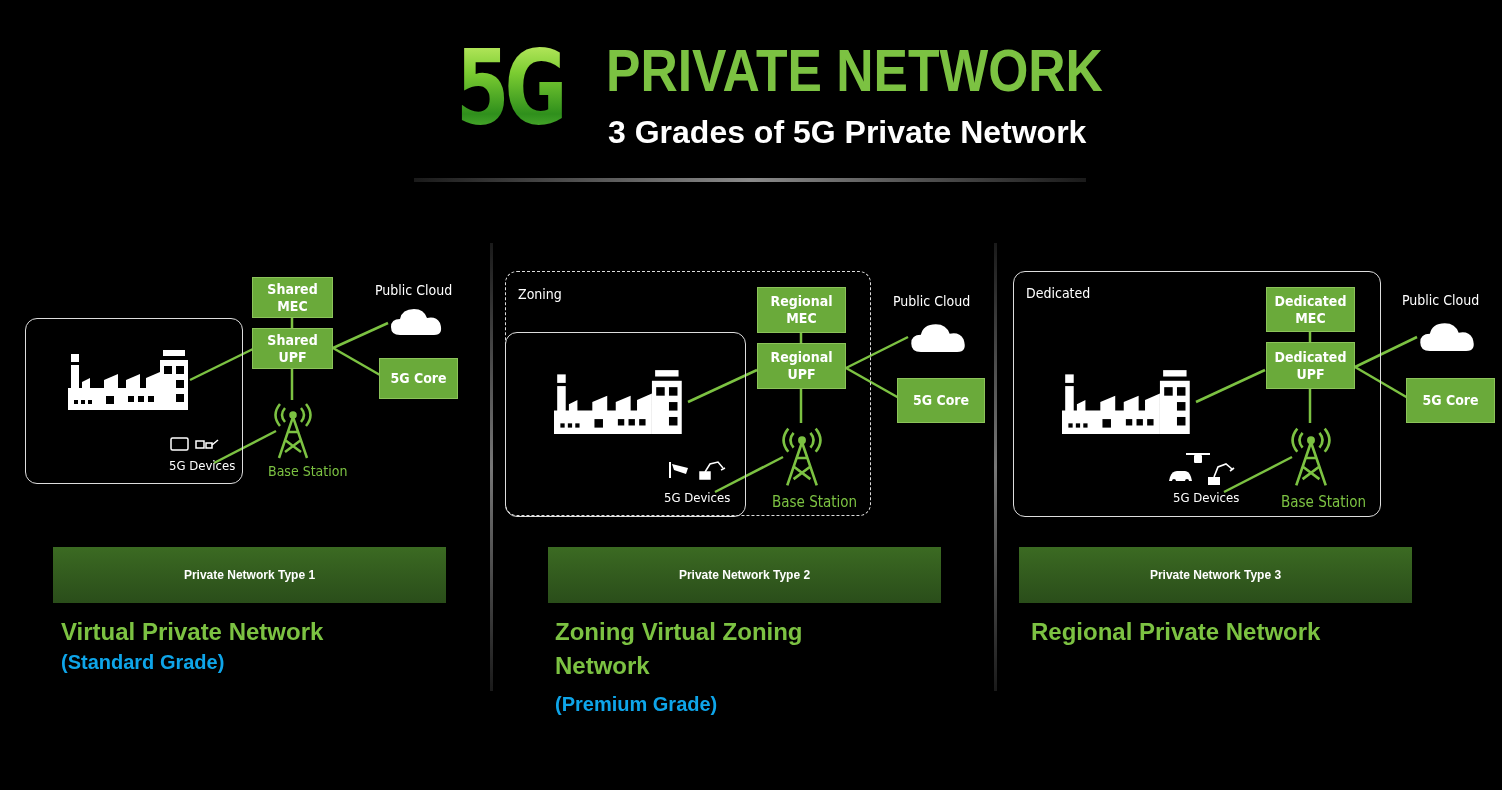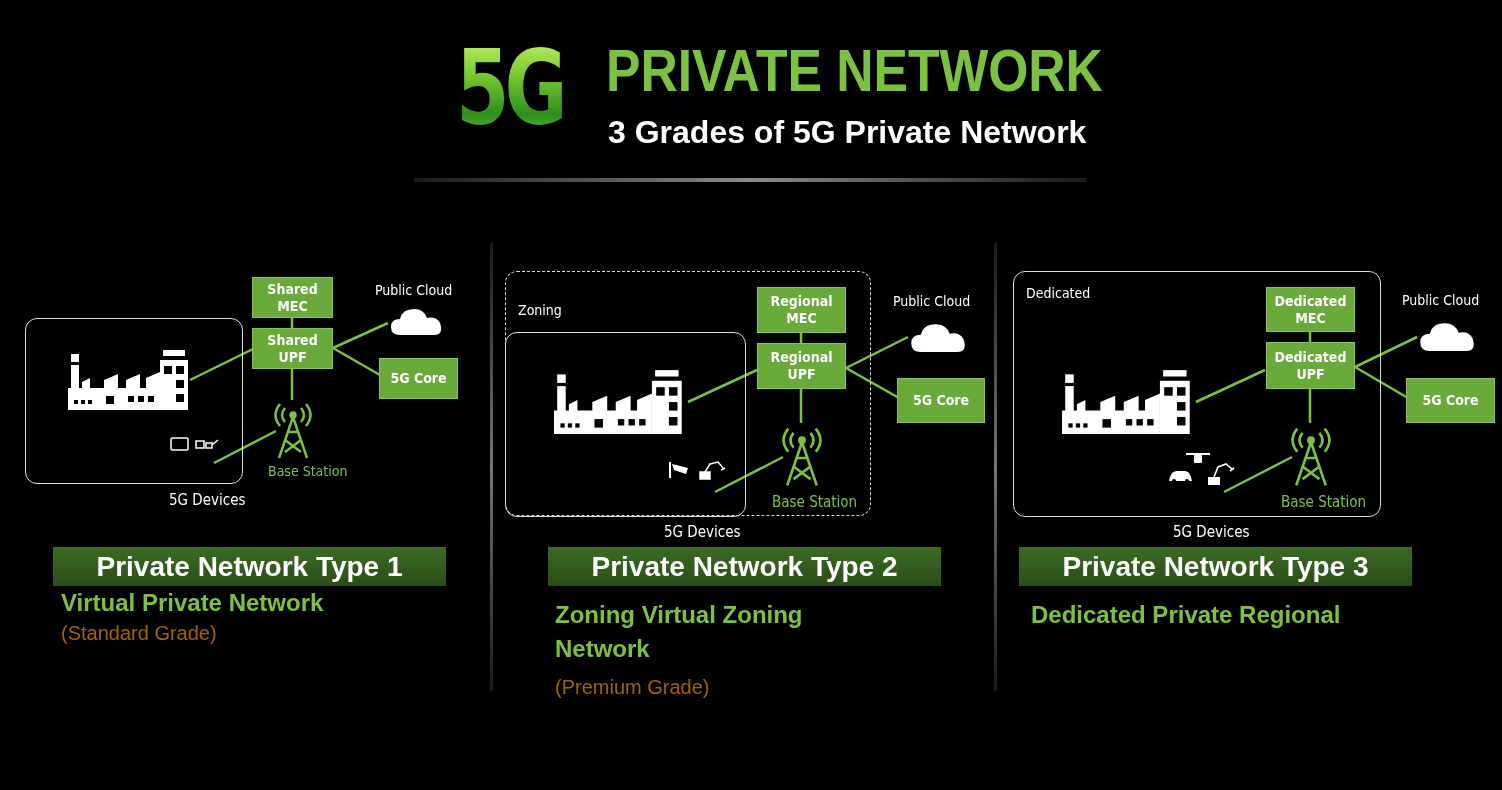--- a/index.html
+++ b/index.html
@@ -10,27 +10,27 @@
     background:linear-gradient(180deg,#c8ef6a 0%,#7ccd32 35%,#2f8f1c 75%,#5fc03a 100%);-webkit-background-clip:text;background-clip:text;color:transparent;transform:scaleX(0.82);transform-origin:left top;}
   .title{left:606px;top:40px;font-family:"Liberation Sans Narrow","Liberation Sans",sans-serif;font-weight:bold;font-size:60px;line-height:62px;color:#7cc242;transform:scaleX(0.86);transform-origin:left top;white-space:nowrap;}
   .subtitle{left:608px;top:114px;font-size:32px;line-height:36px;font-weight:bold;color:#fff;white-space:nowrap;}
   .hr{left:414px;top:178px;width:672px;height:4px;background:linear-gradient(90deg,#1a1a1a 0%,#8a8a8a 50%,#1a1a1a 100%);}
   .vdiv{width:3px;top:243px;height:448px;background:linear-gradient(180deg,#1a1a1a 0%,#777 50%,#1a1a1a 100%);}
   
   .site{border:1.5px solid #ddd;border-radius:12px;}
   .zone{border:1.5px dashed #ddd;border-radius:12px;}
   .gbox{background:#6aaa3a;border:1.5px solid #8cc35a;color:#fff;font-family:"DejaVu Sans Condensed","DejaVu Sans",sans-serif;font-weight:bold;font-size:14px;line-height:17px;text-align:center;display:flex;align-items:center;justify-content:center;flex-direction:column;box-sizing:border-box;}
   .lbl{font-family:"DejaVu Sans Condensed","DejaVu Sans",sans-serif;font-size:14px;color:#fff;white-space:nowrap;}
-  .lbl-sm{font-family:"DejaVu Sans Condensed","DejaVu Sans",sans-serif;font-size:15px;color:#fff;white-space:nowrap;margin-top:33px;}
+  .lbl-sm{font-family:"DejaVu Sans Condensed","DejaVu Sans",sans-serif;font-size:13px;color:#fff;white-space:nowrap;}
   .lbl-green{font-family:"DejaVu Sans Condensed","DejaVu Sans",sans-serif;font-size:14px;color:#7cc242;white-space:nowrap;margin-left:10px;}
   svg.lines{position:absolute;left:0;top:0;width:1502px;height:790px;pointer-events:none;}
   
-  .typebar{height:39px;background:linear-gradient(180deg,#3b6a22 0%,#2a4d1a 100%);display:flex;align-items:center;justify-content:center;font-weight:bold;font-size:28px;color:#fff;}
+  .typebar{height:56px;background:linear-gradient(180deg,#3b6a22 0%,#2a4d1a 100%);display:flex;align-items:center;justify-content:center;font-weight:bold;font-size:12px;color:#fff;}
   .tname{font-weight:bold;font-size:24px;line-height:34px;color:#7cc242;}
-  .tgrade{font-weight:normal;font-size:20px;line-height:26px;color:#a16207;}
+  .tgrade{font-weight:bold;font-size:20px;line-height:26px;color:#0ea5e9;}
 </style>
 </head>
 <body>
 
 <div class="abs logo5g">5G</div>
 <div class="abs title">PRIVATE NETWORK</div>
 <div class="abs subtitle">3 Grades of 5G Private Network</div>
 <div class="abs hr"></div>
 
 <div class="abs vdiv" style="left:490px"></div>
@@ -121,21 +121,21 @@
         <path d="M32 2 Q41 13 32 24"></path>
       <circle cx="19" cy="13" r="2.5" fill="#7cc242"></circle>
       <path d="M19 15 L5 56 M19 15 L33 56 M11 38 L27 50 M27 38 L11 50 M14 30 L24 30"></path>
     </g>
   </svg>
   <div class="abs lbl-green" style="left:258px;top:463px;">Base Station</div>
 </div>
 
 <div class="abs" style="left:0;top:0;">
   <div class="abs zone" style="left:505px;top:271px;width:364px;height:243px;"></div>
-  <div class="abs lbl" style="left:518px;top:302px;">Zoning</div>
+  <div class="abs lbl" style="left:518px;top:286px;">Zoning</div>
   <div class="abs site" style="left:505px;top:332px;width:239px;height:183px;"></div>
 
   <svg class="abs" style="left:552px;top:368px;" width="136" height="66" viewBox="0 0 124 62">
     <g fill="#fff">
       <rect x="3" y="6" width="8" height="8"></rect>
         <rect x="3" y="17" width="8" height="25"></rect>
       <polygon points="0,40 14,40 14,34 22,30 22,40 36,40 36,32 50,26 50,40 58,40 58,32 72,26 72,40 78,40 78,30 92,24 92,62 0,62"></polygon>
       <rect x="92" y="12" width="28" height="50"></rect>
         <rect x="95" y="2" width="22" height="6"></rect>
     </g>
@@ -263,27 +263,27 @@
         <path d="M32 2 Q41 13 32 24"></path>
       <circle cx="19" cy="13" r="2.5" fill="#7cc242"></circle>
       <path d="M19 15 L5 56 M19 15 L33 56 M11 38 L27 50 M27 38 L11 50 M14 30 L24 30"></path>
     </g>
   </svg>
   <div class="abs lbl-green" style="left:1271px;top:493px;font-size:15px;">Base Station</div>
 </div>
 
 <div class="abs" style="left:53px;top:547px;width:393px;">
   <div class="typebar">Private Network Type 1</div>
-  <div class="tname" style="margin:0 0 0 8px;">Virtual Private Network</div>
+  <div class="tname" style="margin:12px 0 0 8px;">Virtual Private Network</div>
   <div class="tgrade" style="margin:0 0 0 8px;">(Standard Grade)</div>
 </div>
 
 <div class="abs" style="left:548px;top:547px;width:393px;">
   <div class="typebar">Private Network Type 2</div>
   <div class="tname" style="margin:12px 0 0 7px;">Zoning Virtual Zoning</div>
   <div class="tname" style="margin:0 0 8px 7px;">Network</div>
   <div class="tgrade" style="margin:0 0 0 7px;">(Premium Grade)</div>
 </div>
 
 <div class="abs" style="left:1019px;top:547px;width:393px;">
   <div class="typebar">Private Network Type 3</div>
-  <div class="tname" style="margin:12px 0 0 12px;">Dedicated Private Regional</div>
+  <div class="tname" style="margin:12px 0 0 12px;">Regional Private Network</div>
 </div>
 
 </body></html>

